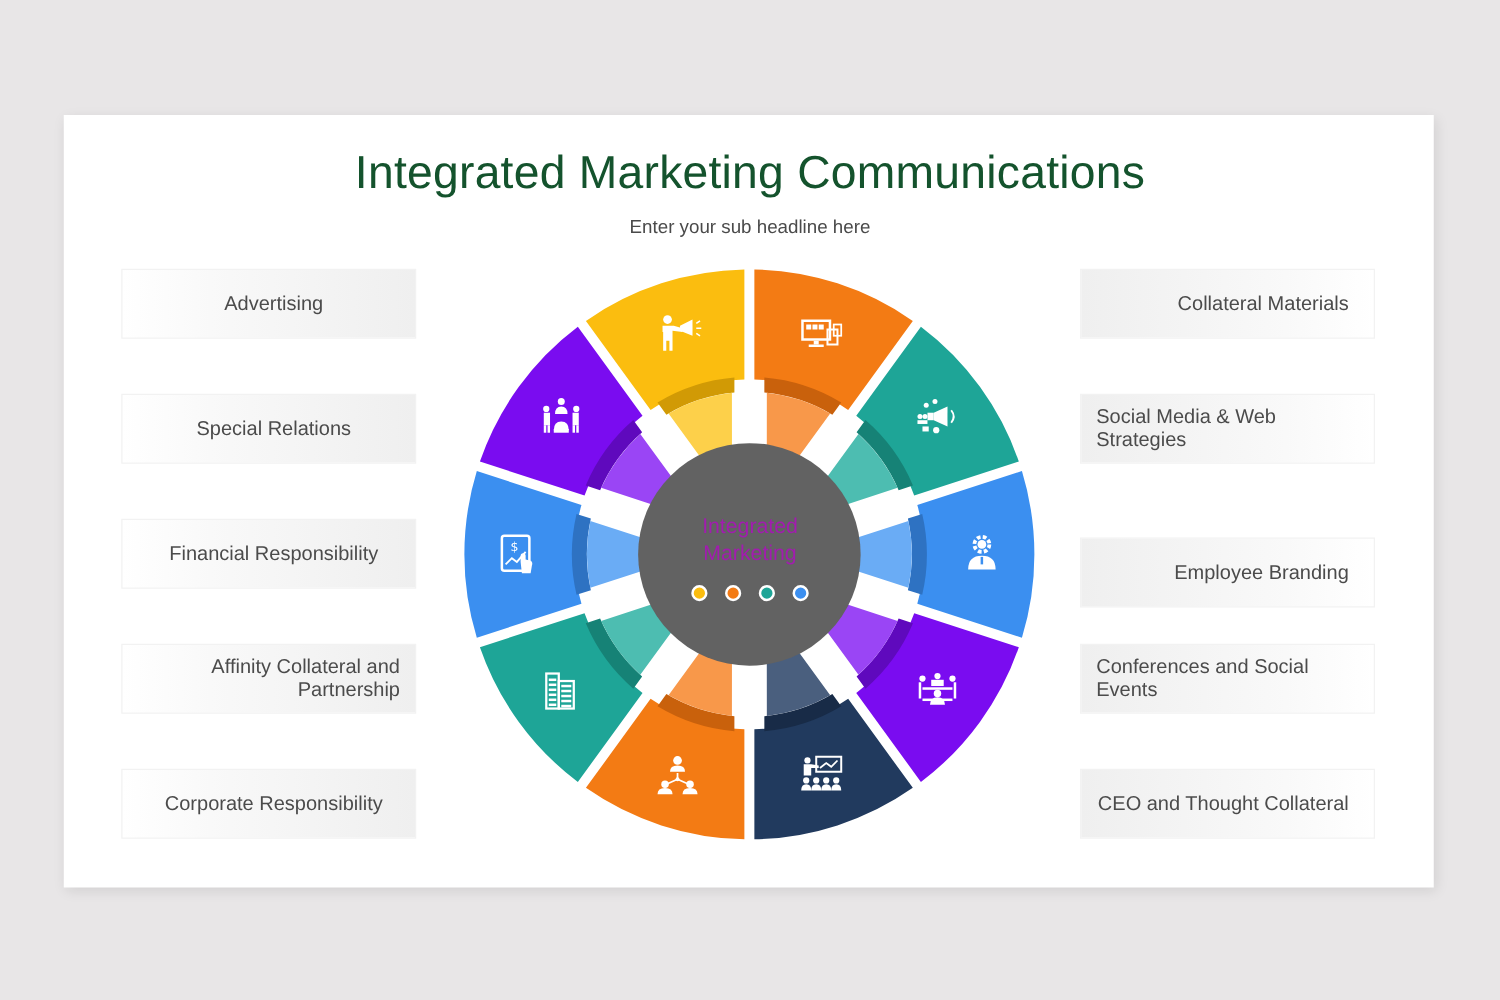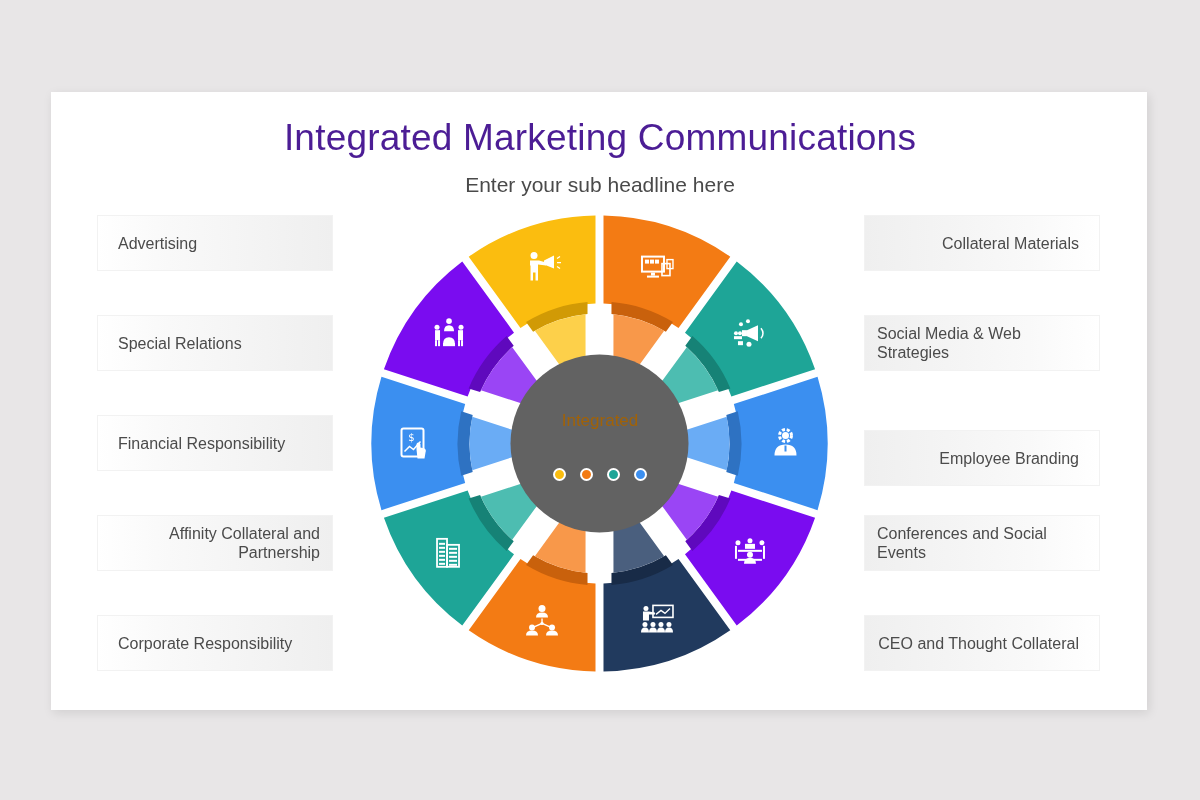--- a/index.html
+++ b/index.html
@@ -15,43 +15,43 @@
     left: 51px; top: 92px;
     width: 1096px; height: 618px;
     background: #ffffff;
     box-shadow: 2px 3px 10px rgba(0,0,0,0.10);
   }
   .title {
     position: absolute;
     left: 0; right: 0; top: 117px;
     text-align: center;
     font-size: 37px;
-    color: #4c1d95;
+    color: #14532d;
     letter-spacing: 0.2px;
   }
   .subtitle {
     position: absolute;
     left: 0; right: 0; top: 173px;
     text-align: center;
-    font-size: 21px;
+    font-size: 15px;
     color: #4a4a4a;
   }
   .label-box {
     position: absolute;
     width: 236px; height: 56px;
     display: flex; align-items: center;
     box-sizing: border-box;
     font-size: 16px;
     line-height: 19px;
     color: #4b4b4b;
     border: 1px solid #f2f2f2;
   }
   .label-box.left {
     left: 97px;
-    justify-content: flex-start;
+    justify-content: center;
     text-align: right;
     padding-right: 12px;
     padding-left: 20px;
     background: linear-gradient(to right, #ffffff 0%, #f9f9f9 30%, #efefef 100%);
   }
   .label-box.right {
     left: 864px;
     justify-content: flex-end;
     text-align: left;
     padding-left: 12px;
@@ -62,21 +62,21 @@
     position: absolute;
     left: 0; top: 0;
     width: 1200px; height: 800px;
     pointer-events: none;
   }
   .wheel .seg { pointer-events: auto; cursor: pointer; }
   .center-text {
     position: absolute;
     left: 510px; top: 410px; width: 180px;
     text-align: center;
-    color: #a16207;
+    color: #a21caf;
     font-size: 17px;
     line-height: 22px;
   }
   .dots {
     position: absolute;
     left: 510px; top: 468px; width: 180px;
     display: flex; justify-content: center; gap: 14px;
   }
   .dot {
     width: 9px; height: 9px;
@@ -278,19 +278,20 @@
         <path d="M-12,-6 L-3,-6 L4,-4 L4,-1 L-4,-2 L-4,14 L-6.5,14 L-6.5,6 L-9,6 L-9,14 L-11.5,14 L-11.5,-1 L-12,-1 Z"></path>
         <path d="M2,-6 L12,-11 L12,2 L2,-2 Z"></path>
         <path d="M15,-8 L18,-10 M15,-4 L19,-4 M15,0 L18,2" stroke="#fff" stroke-width="1.2" fill="none"></path>
       </g>
     </g>
     <circle cx="599.5" cy="443.5" r="89" fill="#626262"></circle>
   </svg>
 
 <div class="center-text">
   <div>Integrated</div>
+  <div>Marketing</div>
 </div>
 <div class="dots" id="dots">
     <div class="dot" style="background: rgb(251, 189, 15);"></div>
     <div class="dot" style="background: rgb(243, 123, 20);"></div>
     <div class="dot" style="background: rgb(30, 165, 151);"></div>
     <div class="dot" style="background: rgb(59, 143, 240);"></div>
   </div>
 
 </body></html>

